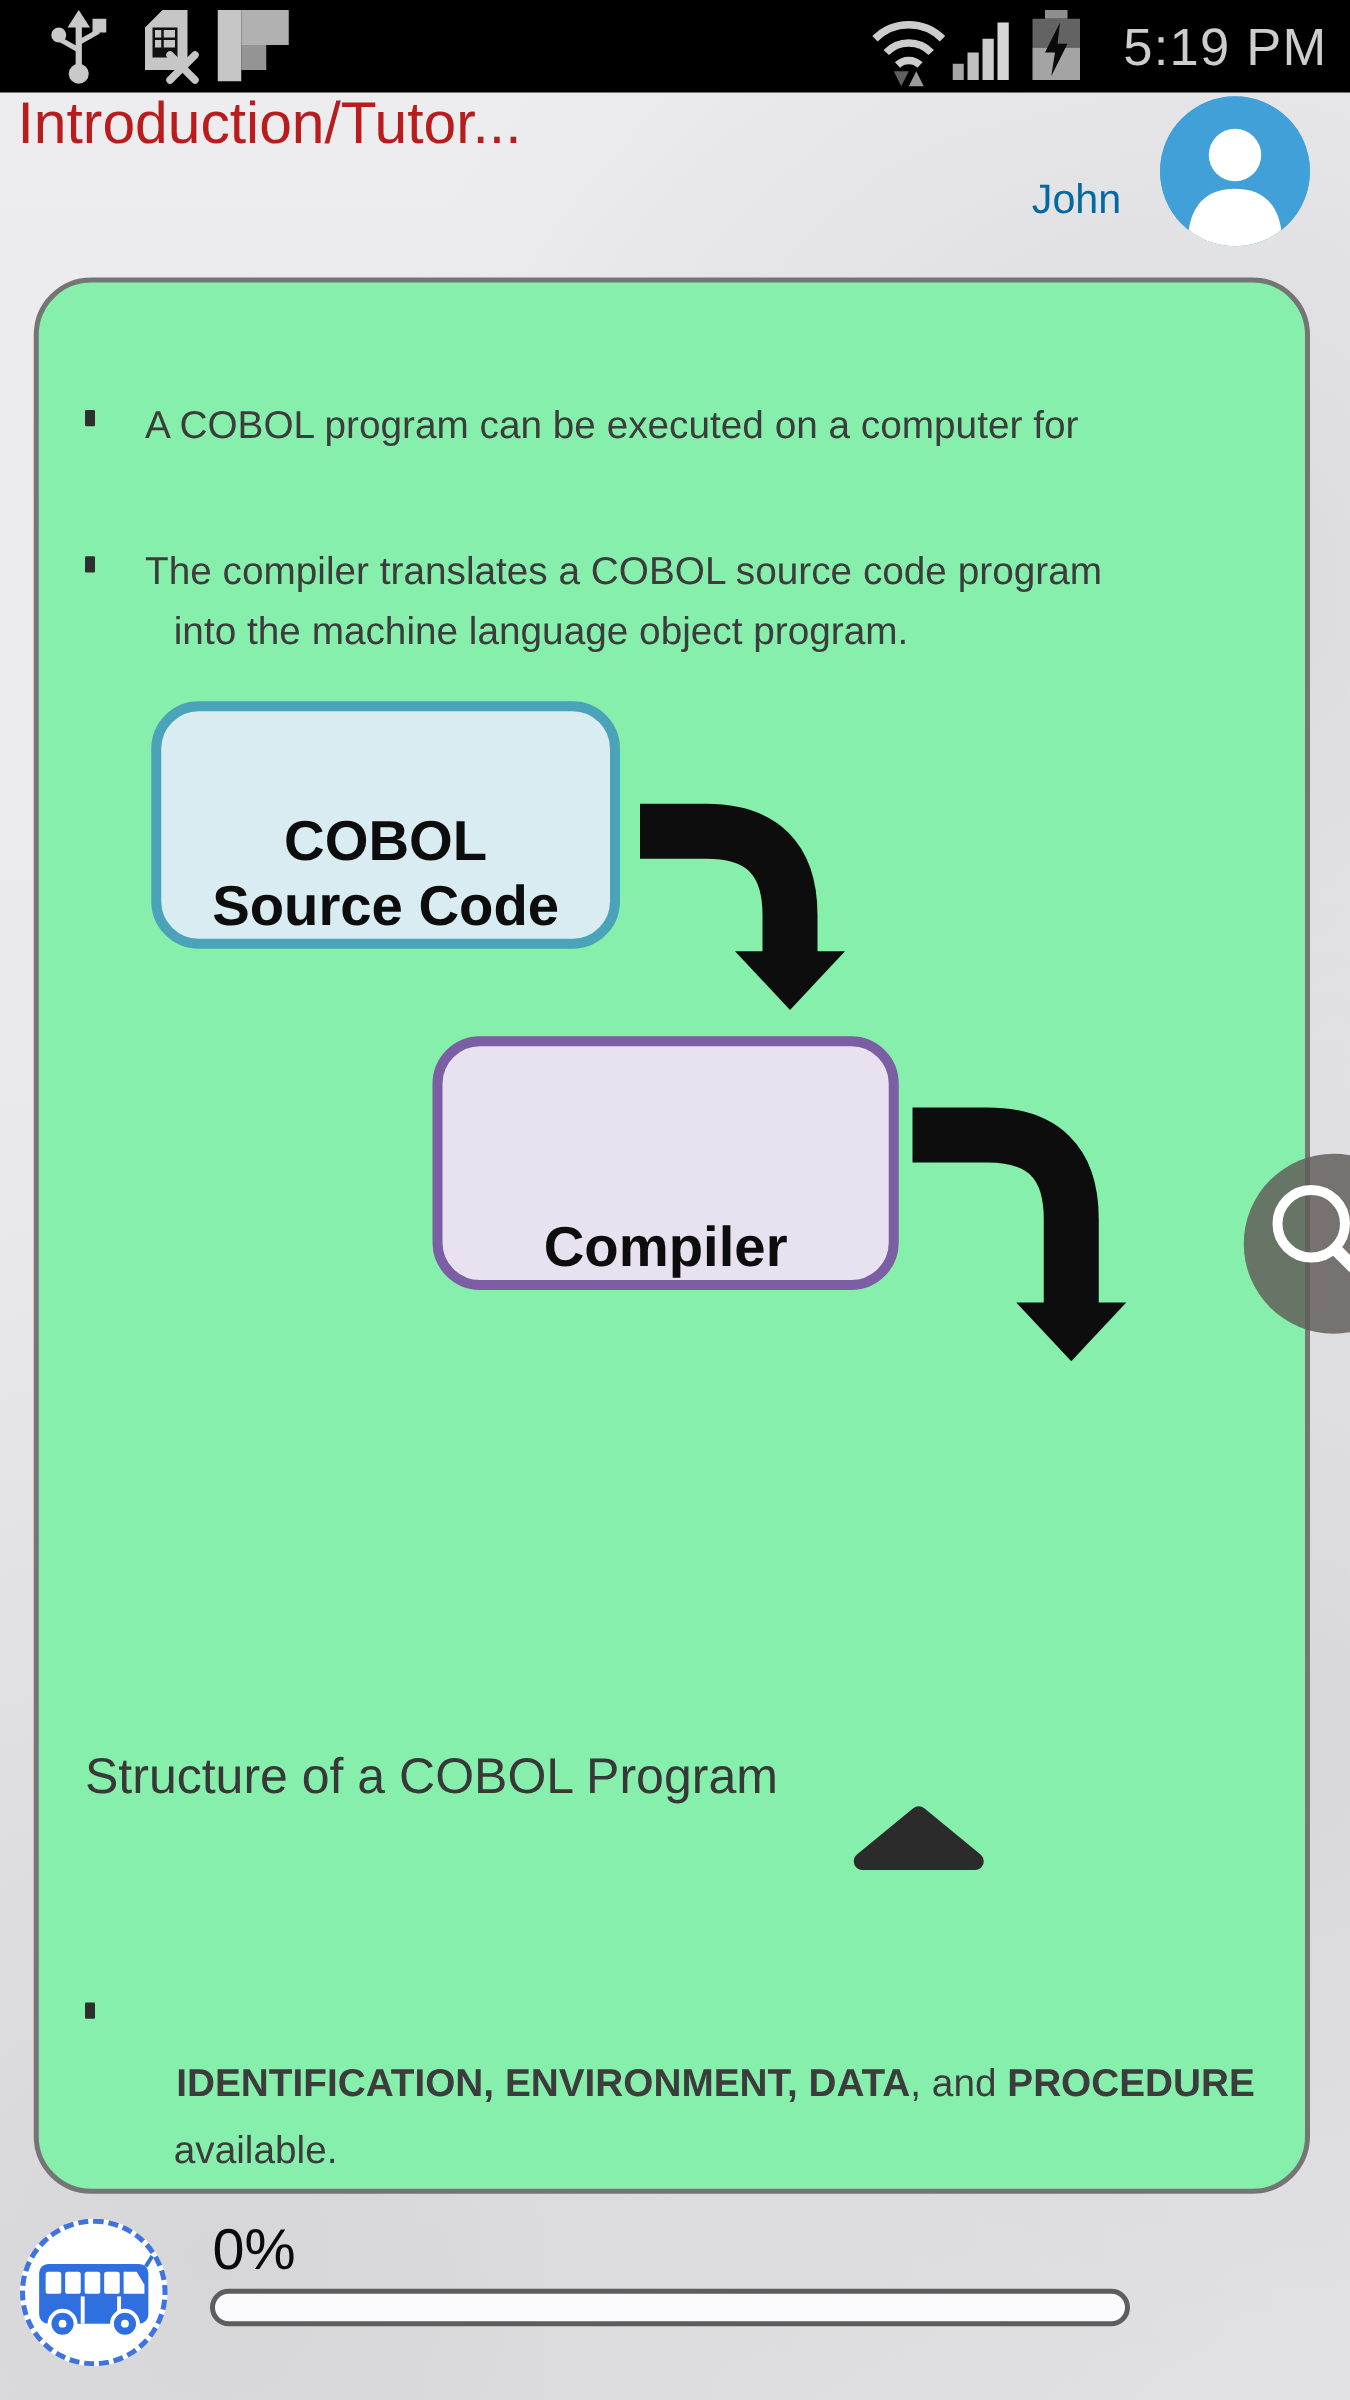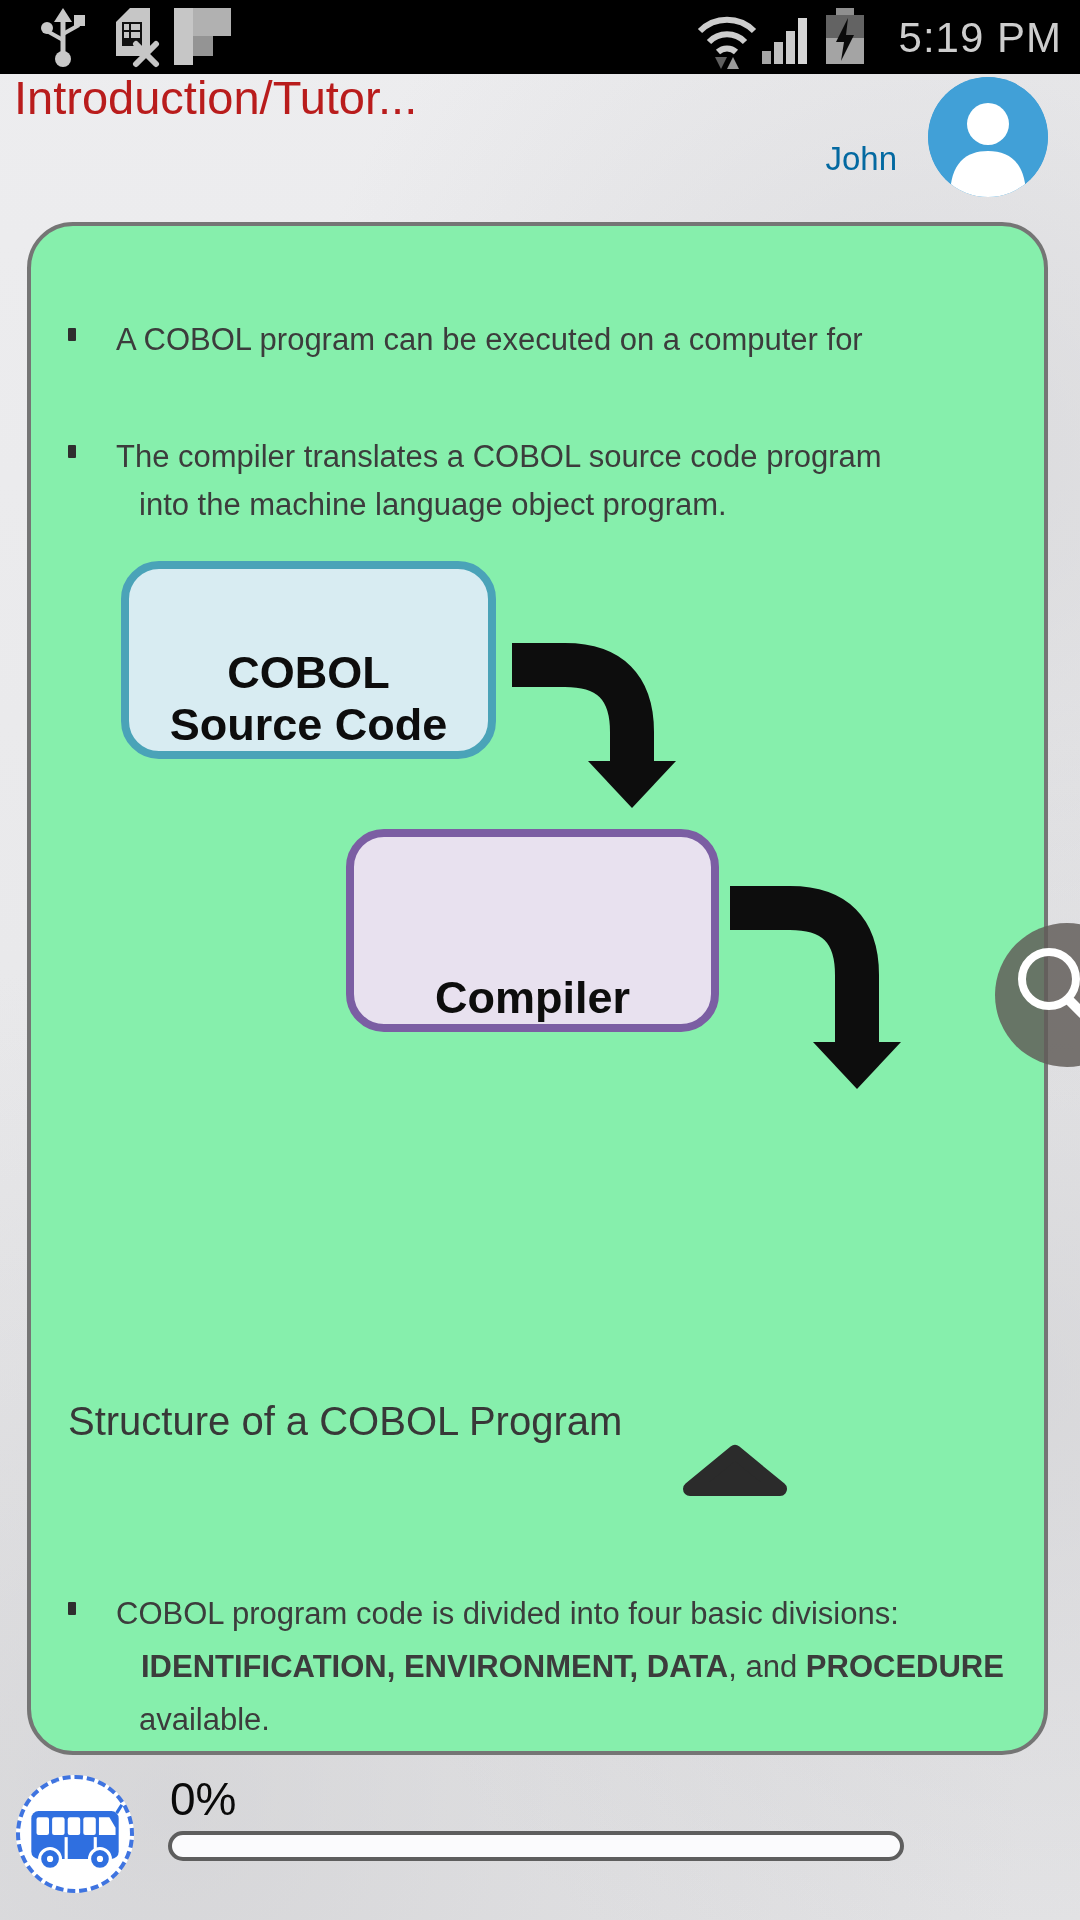--- a/index.html
+++ b/index.html
@@ -142,21 +142,20 @@
       <span class="lbl">COBOL
 Source Code</span>
     </div>
     <div class="flow-box box-compiler">
       <span class="lbl">Compiler</span>
     </div>
 
     <div class="section-heading">Structure of a COBOL Program</div>
 
     <div class="bullet-mark" style="left:37px;top:1376px"></div>
-    <div class="t" style="left:85px;top:1370px">COBOL program code is divided into four basic divisions:</div>
     <div class="t" style="left:110px;top:1423px"><span class="b">IDENTIFICATION, ENVIRONMENT, DATA</span><span>, and </span><span class="b">PROCEDURE</span></div>
     <div class="t" style="left:108px;top:1476px">available.</div>
   </div>
 
   <svg class="overlay-svg" viewBox="0 0 1080 1920">
     <g fill="#0d0d0d">
       <path d="M512,665 H565 Q632,665 632,732 V765" fill="none" stroke="#0d0d0d" stroke-width="44"></path>
       <polygon points="588,761 676,761 632,808"></polygon>
     </g>
     <g fill="#0d0d0d">

